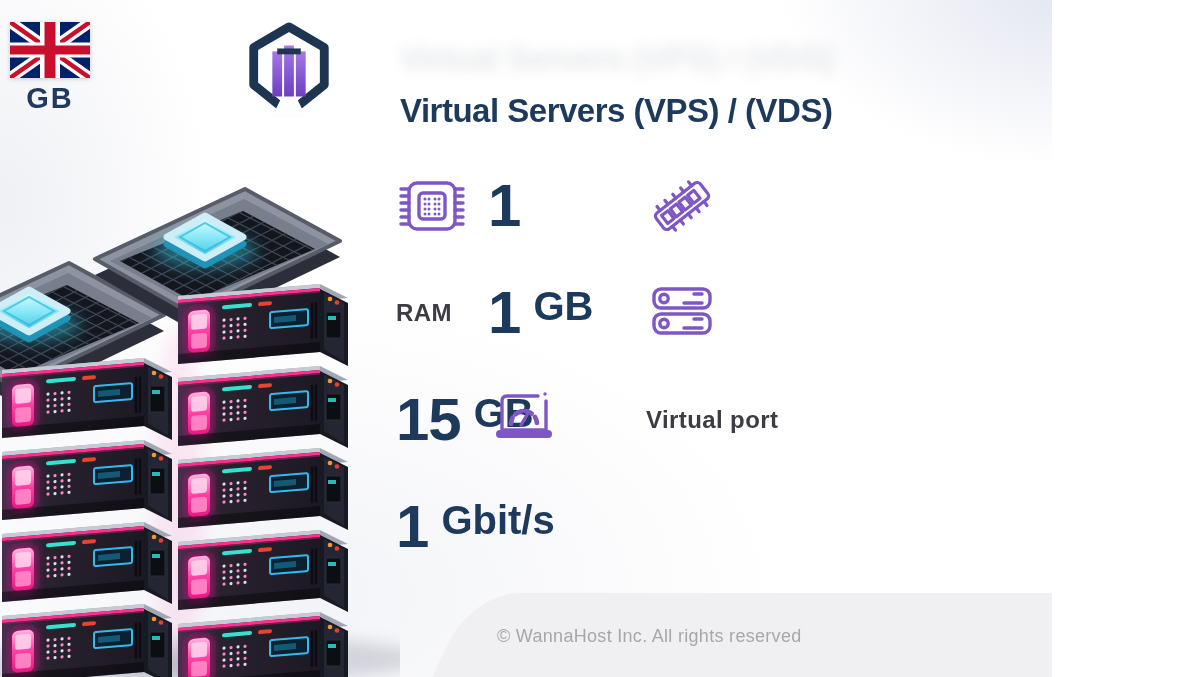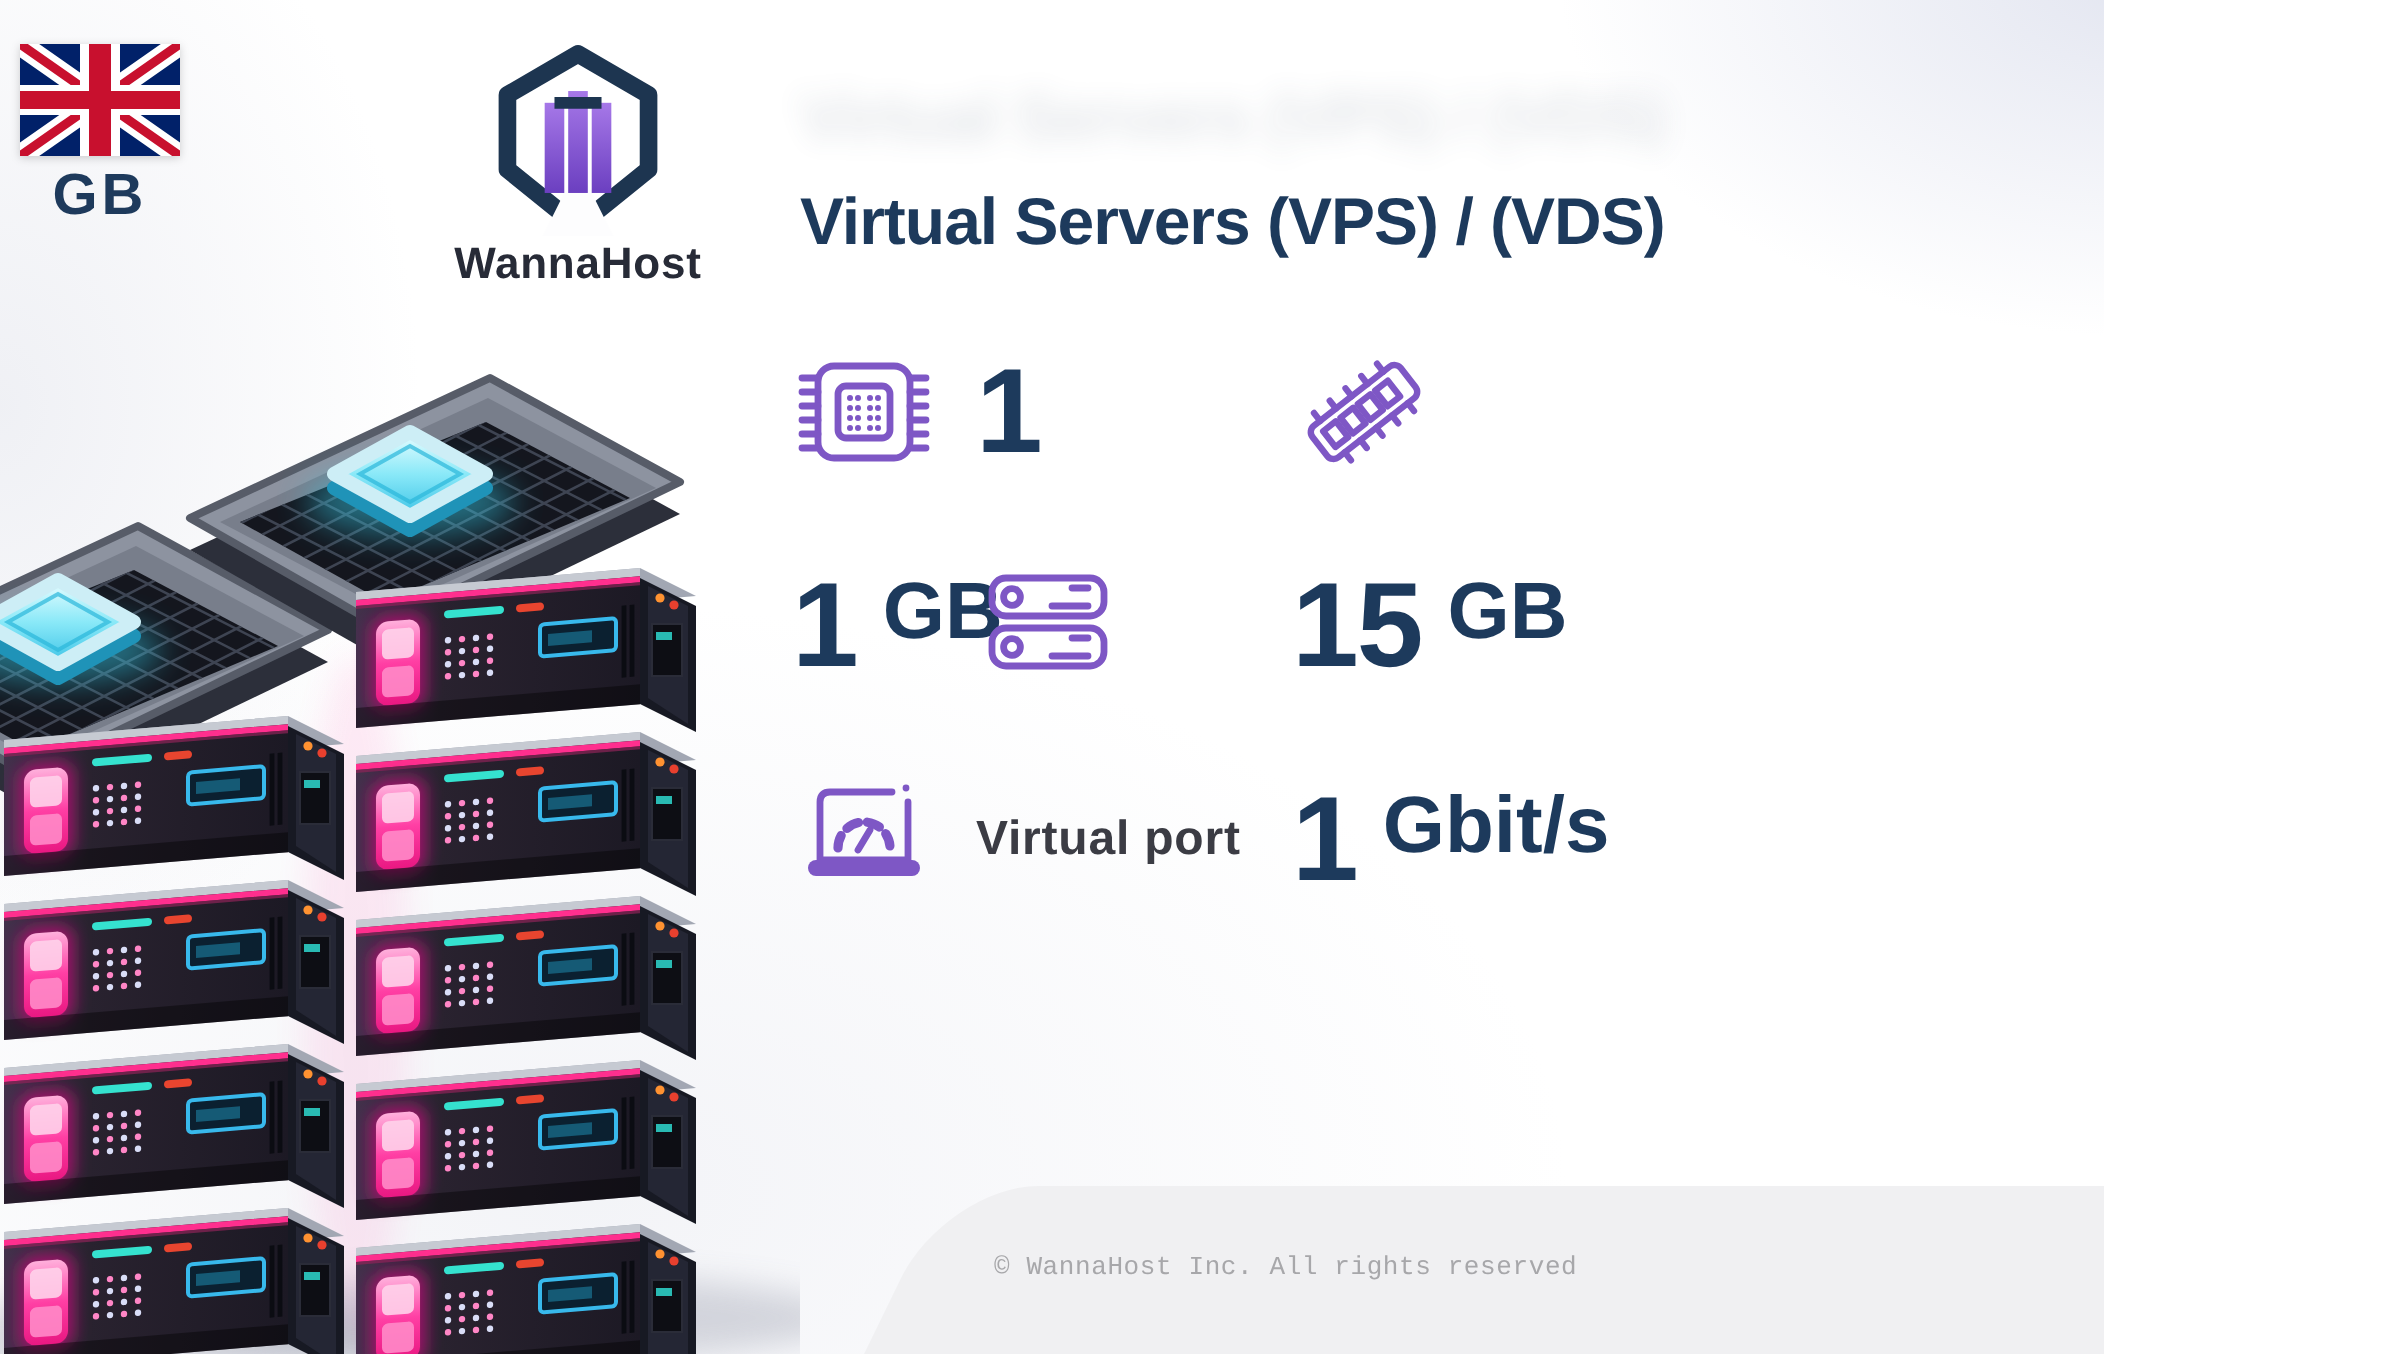--- a/index.html
+++ b/index.html
@@ -30,21 +30,21 @@
     grid-template-columns:92px 158px auto;grid-auto-rows:107px;align-items:center;}
   .spec-icon{width:72px;height:72px;}
   .spec-icon svg{display:block;width:72px;height:72px;}
   .spec-label{font-size:24px;font-weight:700;letter-spacing:.4px;color:#3b3c44;}
   .spec-value{display:flex;align-items:flex-start;color:#1d3a5c;}
   .spec-value .num{font-size:60px;line-height:46px;font-weight:700;letter-spacing:-1px;}
   .spec-value .unit{font-size:40px;line-height:32px;font-weight:700;margin-left:13px;margin-top:0;}
   
   .footer-band{position:absolute;left:473px;top:593px;width:940px;height:140px;
     background:#f0f0f2;border-top-left-radius:46px;transform:skewX(-26deg);transform-origin:0 0;}
-  .footer-text{position:absolute;left:497px;top:626px;font-size:13px;letter-spacing:.3px;color:#a7a7aa;font-family:Liberation Mono, monospace;}
+  .footer-text{position:absolute;left:497px;top:626px;font-size:18px;letter-spacing:.3px;color:#a7a7aa;}
   
   .servers{position:absolute;left:0;top:157px;width:400px;height:520px;}
 </style>
 </head>
 <body>
 
 <div class="stage">
 
   <svg class="servers" viewBox="0 0 400 520" aria-hidden="true">
     <defs>
@@ -169,21 +169,20 @@
           <stop offset="1" stop-color="#6b3fc0"></stop>
       </linearGradient>
     </defs>
     <path d="M50,5 L86,26 V64 L50,93 L14,64 V26 Z" fill="none" stroke="#1d3550" stroke-width="9" stroke-linejoin="round"></path>
     <path d="M50,98 L32,98 L50,62 L68,98 Z" fill="#fdfdfe"></path>
     <rect x="33" y="30" width="10" height="46" fill="url(#barP)"></rect>
     <rect x="45" y="24" width="10" height="52" fill="url(#barP)"></rect>
     <rect x="57" y="30" width="10" height="46" fill="url(#barP)"></rect>
     <path d="M38,30 H62" stroke="#1d3550" stroke-width="6"></path>
   </svg>
-  <div class="brand-name">WannaHost</div>
 
   <div class="title-ghost" aria-hidden="true">Virtual Servers (VPS) / (VDS)</div>
   <h1 class="title">Virtual Servers (VPS) / (VDS)</h1>
 
   <div class="specs">
 
     <div class="spec-icon">
       <svg viewBox="0 0 72 72" fill="none" stroke="#7e57c5" stroke-width="3.4" stroke-linecap="round">
         <rect x="13" y="13" width="46" height="46" rx="8"></rect>
         <rect x="23" y="23" width="26" height="26" rx="4"></rect>
@@ -220,20 +219,21 @@
           <rect x="8" y="26" width="56" height="20" rx="4"></rect>
           <rect x="14" y="31" width="8" height="10"></rect>
           <rect x="25" y="31" width="8" height="10"></rect>
           <rect x="36" y="31" width="8" height="10"></rect>
           <rect x="47" y="31" width="8" height="10"></rect>
           <path d="M16,26 V21 M26,26 V21 M36,26 V21 M46,26 V21 M56,26 V21"></path>
           <path d="M16,46 V51 M26,46 V51 M36,46 V51 M46,46 V51 M56,46 V51"></path>
         </g>
       </svg>
     </div>
+    <div class="spec-label">RAM</div>
     <div class="spec-value">
       <span class="num">1</span>
       <span class="unit">GB</span>
     </div>
 
     <div class="spec-icon">
       <svg viewBox="0 0 72 72" fill="none" stroke="#7e57c5" stroke-width="3.4" stroke-linecap="round">
         <rect x="8" y="12" width="56" height="19" rx="7"></rect>
         <rect x="8" y="37" width="56" height="19" rx="7"></rect>
         <circle cx="18" cy="21.5" r="4.2"></circle>

